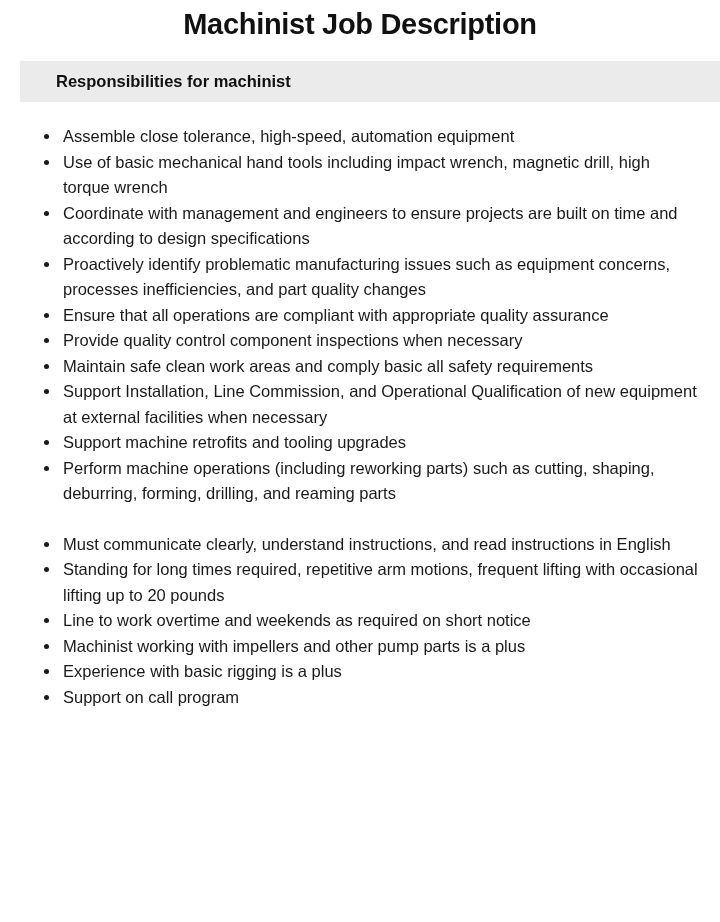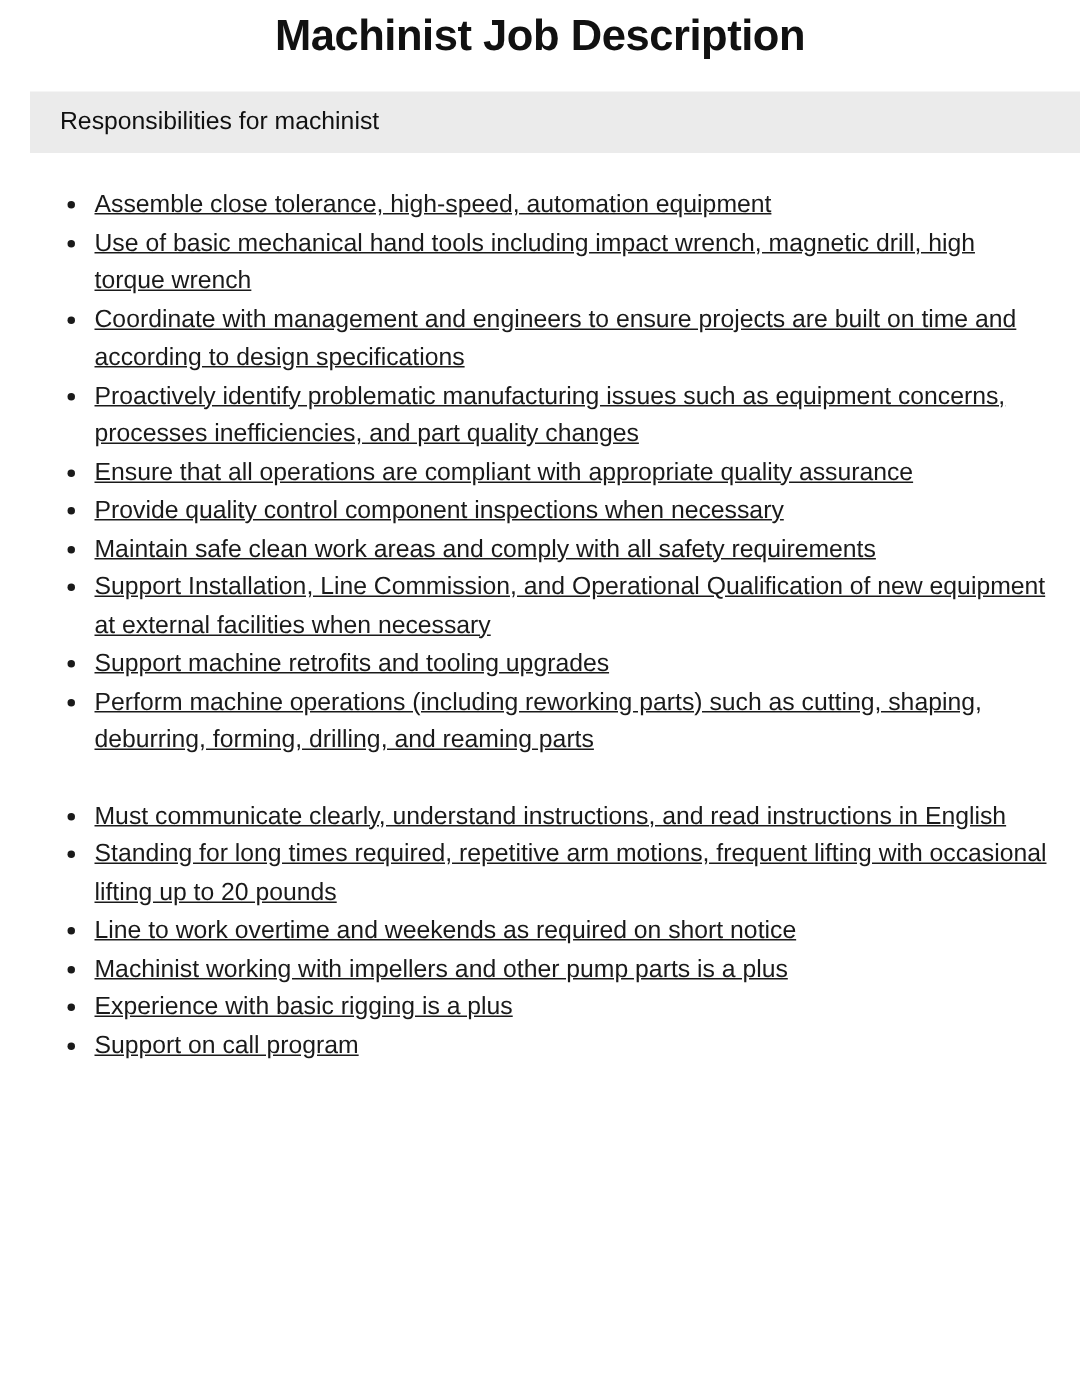--- a/index.html
+++ b/index.html
@@ -29,56 +29,55 @@
   }
   .intro {
     margin: 0 20px 14px 20px;
     font-size: 16.5px;
     line-height: 27px;
     color: #1a1a1a;
   }
   .section-header {
     margin: 0 0 0 20px;
     background: #ebebeb;
-    padding: 11px 20px;
+    padding: 11px 36px;
     font-size: 16.5px;
-    font-weight: 400;
+    font-weight: 700;
     color: #111111;
   }
   ul.bullet-list {
     margin: 22px 20px 25px 20px;
     padding-left: 41px;
     list-style-type: disc;
   }
   ul.bullet-list li {
     font-size: 16.5px;
     line-height: 25.5px;
     color: #1a1a1a;
     padding-left: 2px;
-    text-decoration: underline;
   }
 </style>
 </head>
 <body>
 
 <div class="page">
 
   <h1 class="doc-title">Machinist Job Description</h1>
 
 
   <section>
     <div class="section-header">Responsibilities for machinist</div>
     <ul class="bullet-list">
         <li>Assemble close tolerance, high-speed, automation equipment</li>
         <li>Use of basic mechanical hand tools including impact wrench, magnetic drill, high torque wrench</li>
         <li>Coordinate with management and engineers to ensure projects are built on time and according to design specifications</li>
         <li>Proactively identify problematic manufacturing issues such as equipment concerns, processes inefficiencies, and part quality changes</li>
         <li>Ensure that all operations are compliant with appropriate quality assurance</li>
         <li>Provide quality control component inspections when necessary</li>
-        <li>Maintain safe clean work areas and comply with all safety requirements</li>
+        <li>Maintain safe clean work areas and comply basic all safety requirements</li>
         <li>Support Installation, Line Commission, and Operational Qualification of new equipment at external facilities when necessary</li>
         <li>Support machine retrofits and tooling upgrades</li>
         <li>Perform machine operations (including reworking parts) such as cutting, shaping, deburring, forming, drilling, and reaming parts</li>
       </ul>
   </section>
 
   <section>
     <ul class="bullet-list">
         <li>Must communicate clearly, understand instructions, and read instructions in English</li>
         <li>Standing for long times required, repetitive arm motions, frequent lifting with occasional lifting up to 20 pounds</li>

